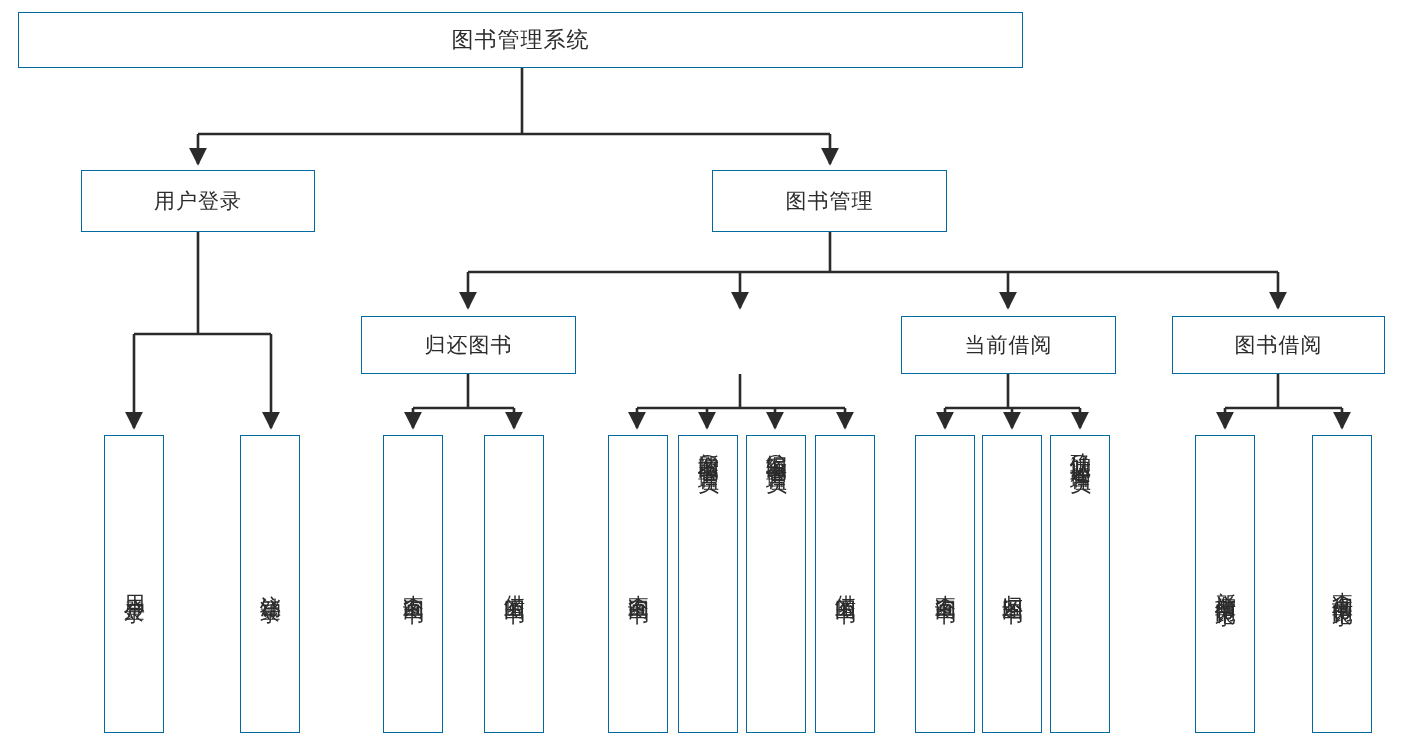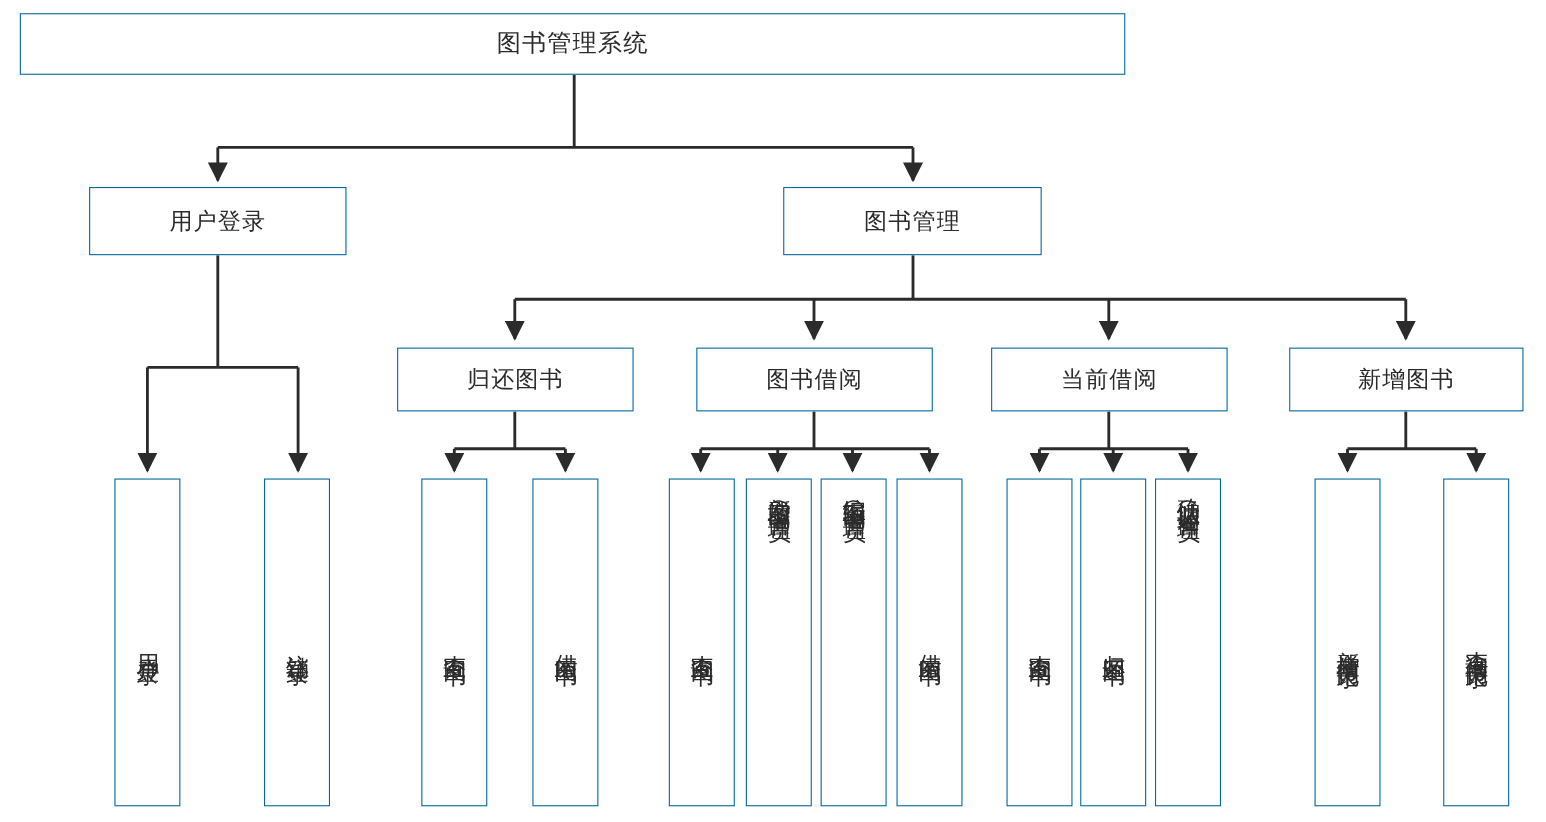--- a/index.html
+++ b/index.html
@@ -138,30 +138,27 @@
   </div>
 
   <div class="node h" style="left:712px; top:170px; width:235px; height:62px;text-align:right;">
     <span class="label">图书管理</span>
   </div>
 
   <div class="node h" style="left:361px; top:316px; width:215px; height:58px;">
     <span class="label">归还图书</span>
   </div>
 
-  <div class="node h" style="left:633px; top:316px; width:215px; height:58px;">
-    <span class="label">图书借阅</span>
-  </div>
 
   <div class="node h" style="left:901px; top:316px; width:215px; height:58px;">
     <span class="label">当前借阅</span>
   </div>
 
   <div class="node h" style="left:1172px; top:316px; width:213px; height:58px;">
-    <span class="label">新增图书</span>
+    <span class="label">图书借阅</span>
   </div>
 
   <div class="node v mid" style="left:104px; top:435px; width:60px; height:298px;">
     <span class="label">用户登录</span>
   </div>
 
   <div class="node v mid" style="left:240px; top:435px; width:60px; height:298px;">
     <span class="label">注销登录</span>
   </div>
 

